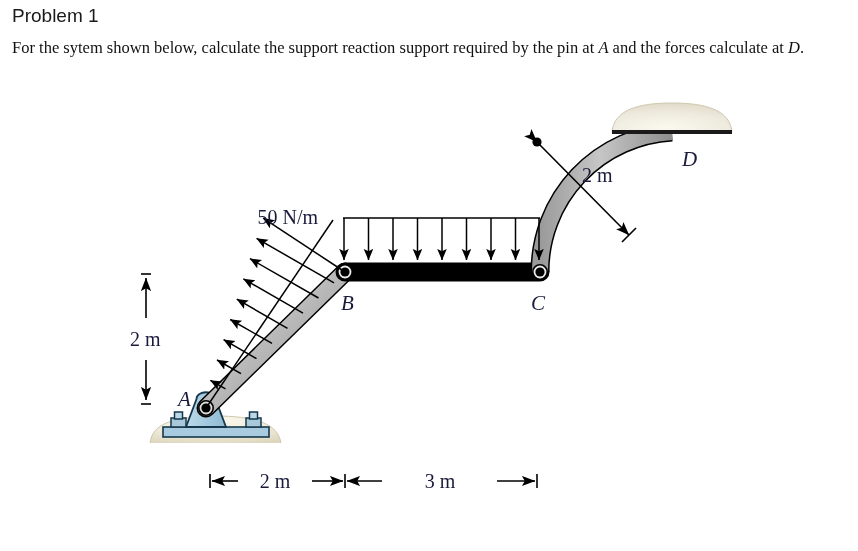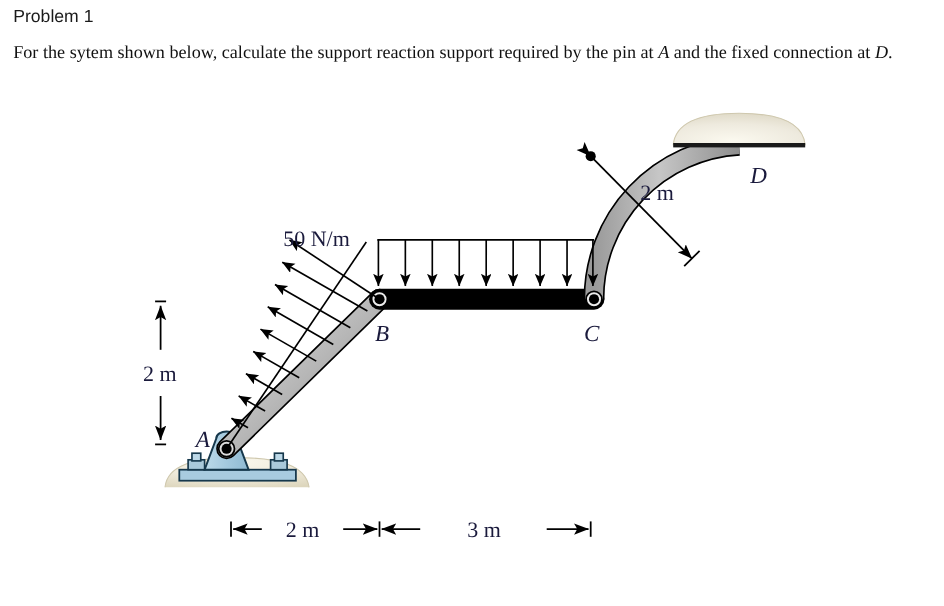--- a/index.html
+++ b/index.html
@@ -19,21 +19,21 @@
     position: absolute;
     left: 0; top: 0;
     width: 858px;
     height: 551px;
   }
   .heading {
     position: absolute;
     left: 12px;
     top: 4px;
     font-family: "Liberation Sans", "DejaVu Sans", sans-serif;
-    font-size: 16px;
+    font-size: 19px;
     line-height: 24px;
     color: #1a1a1a;
     white-space: nowrap;
   }
   .prompt {
     position: absolute;
     left: 12px;
     top: 36px;
     width: 840px;
     font-family: "Liberation Serif", "DejaVu Serif", serif;
@@ -53,22 +53,22 @@
   }
   svg { display: block; }
 </style>
 </head>
 <body>
 
 <div id="page">
 
   <div class="heading">Problem 1</div>
 
-  <div class="prompt"><span>For the sytem shown below, calculate the support reaction support required by the pin at </span><i>A</i><span> and the fixed</span>
-    <span>connection at </span><i>D</i><span>.</span></div>
+  <div class="prompt"><span>For the sytem shown below, calculate the support reaction support required by the pin at </span><i>A</i><span> and the forces</span>
+    <span>calculate at </span><i>D</i><span>.</span></div>
 
   <div id="figure">
     <svg width="858" height="463" viewBox="0 0 858 463" xmlns="http://www.w3.org/2000/svg">
       <defs>
         <linearGradient id="gradBeamV" x1="0" y1="0" x2="0" y2="1">
           <stop offset="0%" stop-color="#d6d6d6"></stop>
           <stop offset="42%" stop-color="#c0c0c0"></stop>
           <stop offset="100%" stop-color="#8c8c8c"></stop>
         </linearGradient>
         <linearGradient id="gradIncline" x1="0" y1="0" x2="1" y2="1">

